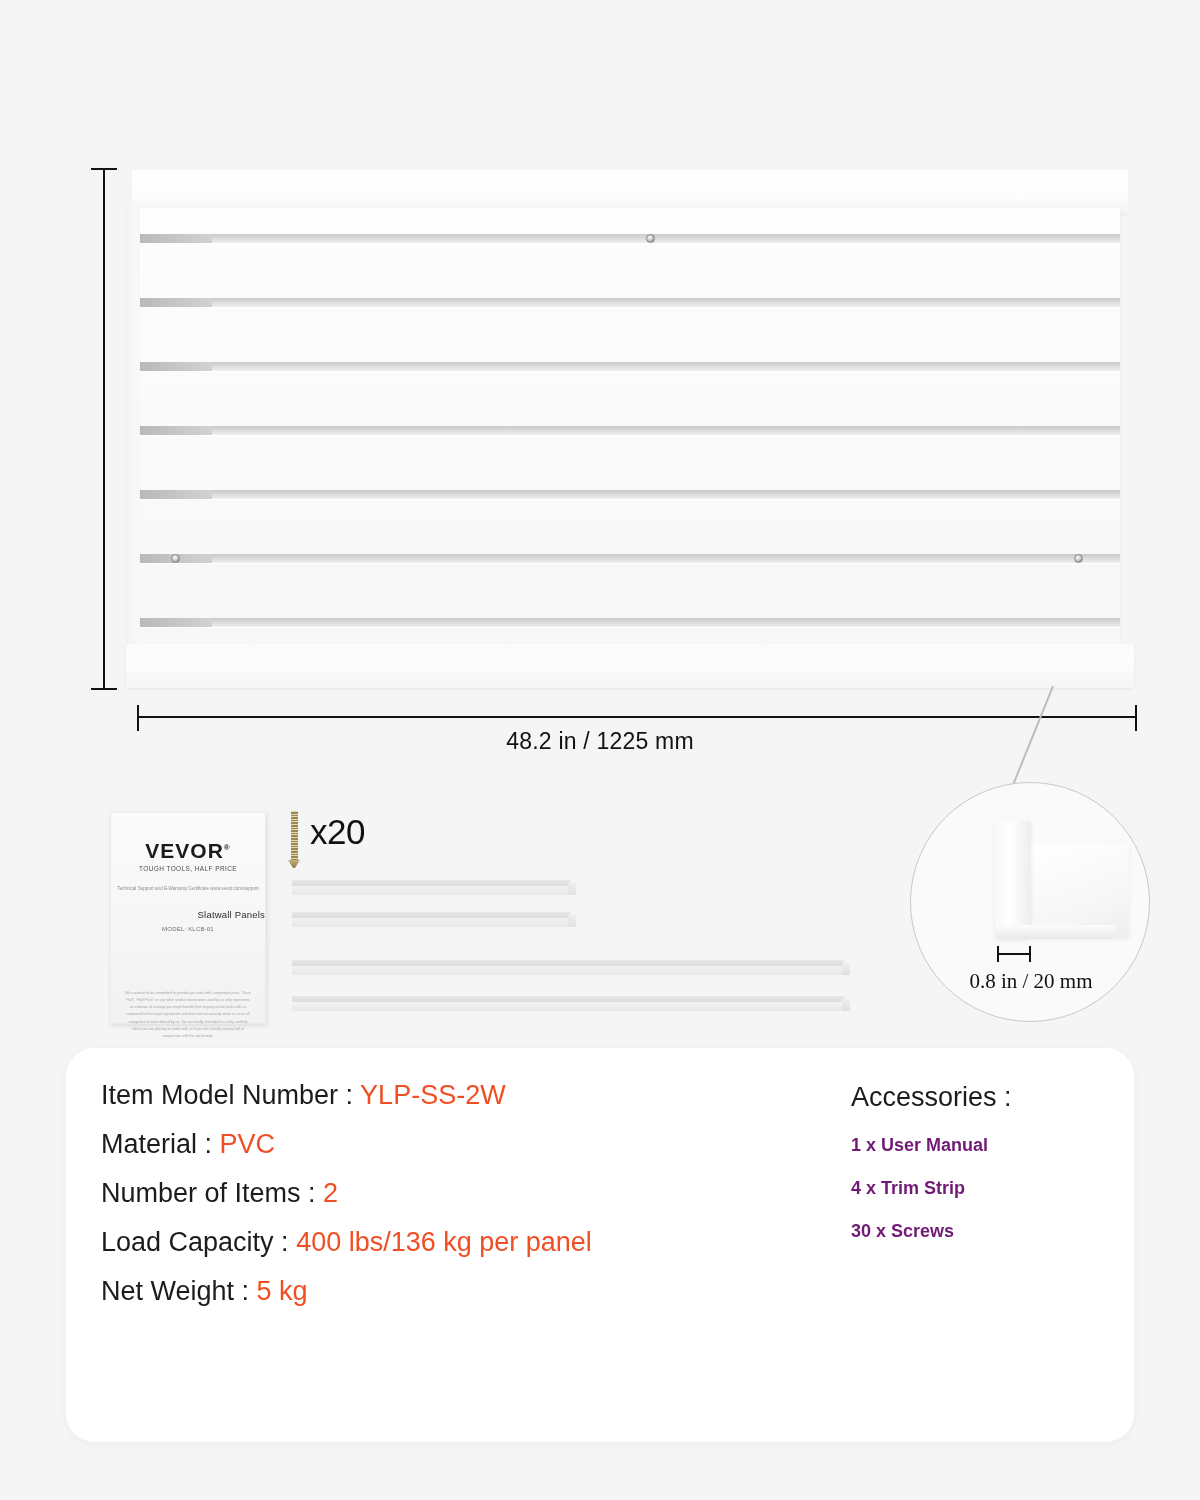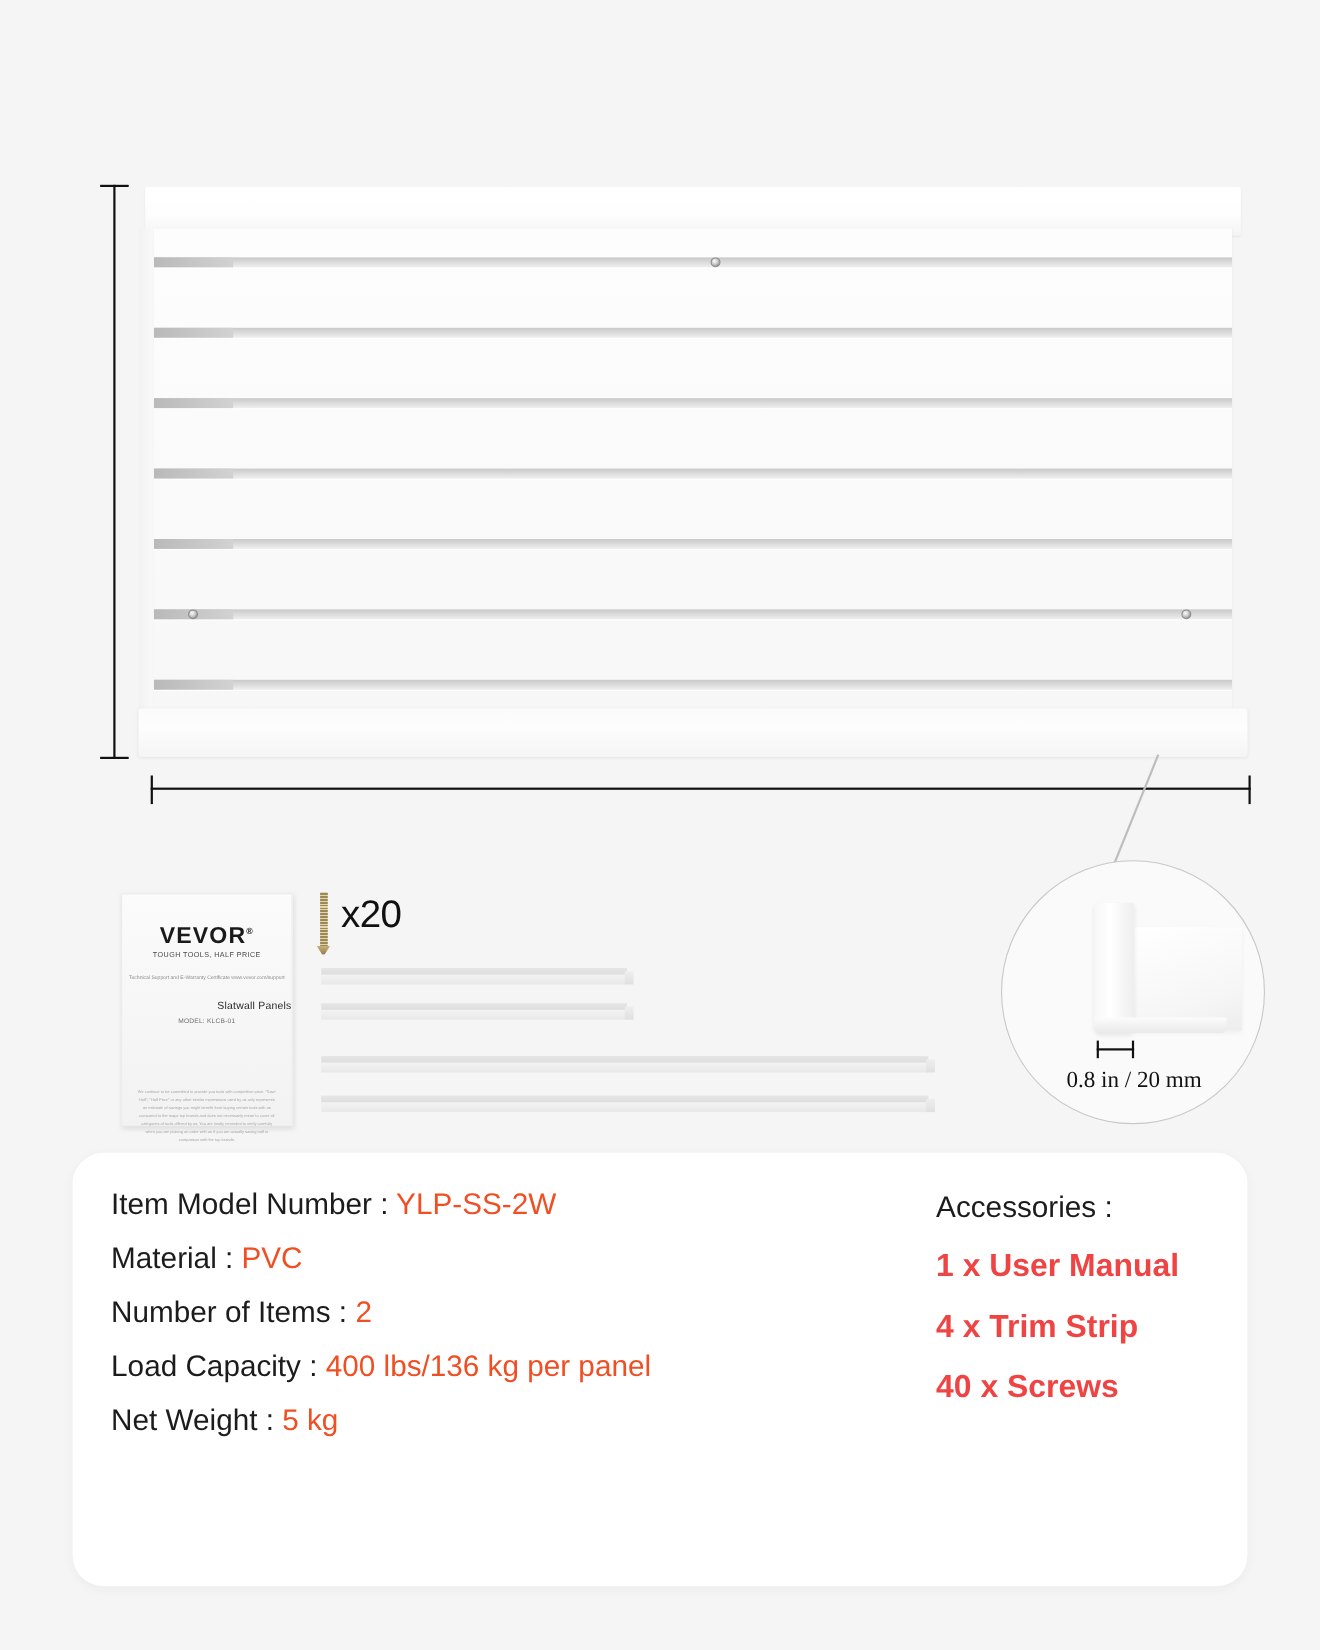--- a/index.html
+++ b/index.html
@@ -158,21 +158,21 @@
   }
   .spec-left  { position:absolute; left:35px; top:34px; }
   .spec-right { position:absolute; left:785px; top:34px; }
   .spec-row {
     font-size:27px; color:#1c1c1c; line-height:1.0;
     margin-bottom:22px; white-space:nowrap;
   }
   .spec-val { color:#f04e23; font-weight:normal; }
   .acc-head { font-size:27px; color:#1c1c1c; margin-bottom:22px; }
   .acc-item {
-    font-size:29px; color:#ef4444; font-weight:bold;
+    font-size:18px; color:#701a75; font-weight:bold;
     margin-bottom:22px; white-space:nowrap;
   }
 </style>
 </head>
 <body>
 
 <div id="stage">
 
   <div class="dim-line vdim-main"></div>
   <div class="vdim-cap" style="top:168px;"></div>
@@ -192,20 +192,21 @@
     <div class="groove" style="top:450px;"></div>
     <div class="screw-dot" style="left:520px; top:66px;"></div>
     <div class="screw-dot" style="left:45px;  top:386px;"></div>
     <div class="screw-dot" style="left:948px; top:386px;"></div>
     <div class="cap-bottom"></div>
   </div>
 
   <div class="dim-line hdim-main"></div>
   <div class="hdim-cap" style="left:137px;"></div>
   <div class="hdim-cap" style="left:1135px;"></div>
+  <div class="hdim-label">48.2 in / 1225 mm</div>
 
   <div class="leader"></div>
 
   <div id="callout">
     <div class="callout-circle">
       <div class="edge-back"></div>
       <div class="edge-front"></div>
       <div class="edge-lip"></div>
       <div class="thick-line"></div>
       <div class="thick-cap" style="left:86px;"></div>
@@ -258,17 +259,17 @@
       <div class="spec-row"><span>Item Model Number : </span><span class="spec-val">YLP-SS-2W</span></div>
       <div class="spec-row"><span>Material : </span><span class="spec-val">PVC</span></div>
       <div class="spec-row"><span>Number of Items : </span><span class="spec-val">2</span></div>
       <div class="spec-row"><span>Load Capacity : </span><span class="spec-val">400 lbs/136 kg per panel</span></div>
       <div class="spec-row"><span>Net Weight : </span><span class="spec-val">5 kg</span></div>
     </div>
     <div class="spec-right">
       <div class="acc-head">Accessories :</div>
       <div class="acc-item">1 x User Manual</div>
       <div class="acc-item">4 x Trim Strip</div>
-      <div class="acc-item">40 x Screws</div>
+      <div class="acc-item">30 x Screws</div>
     </div>
   </div>
 
 </div>
 
 </body></html>

